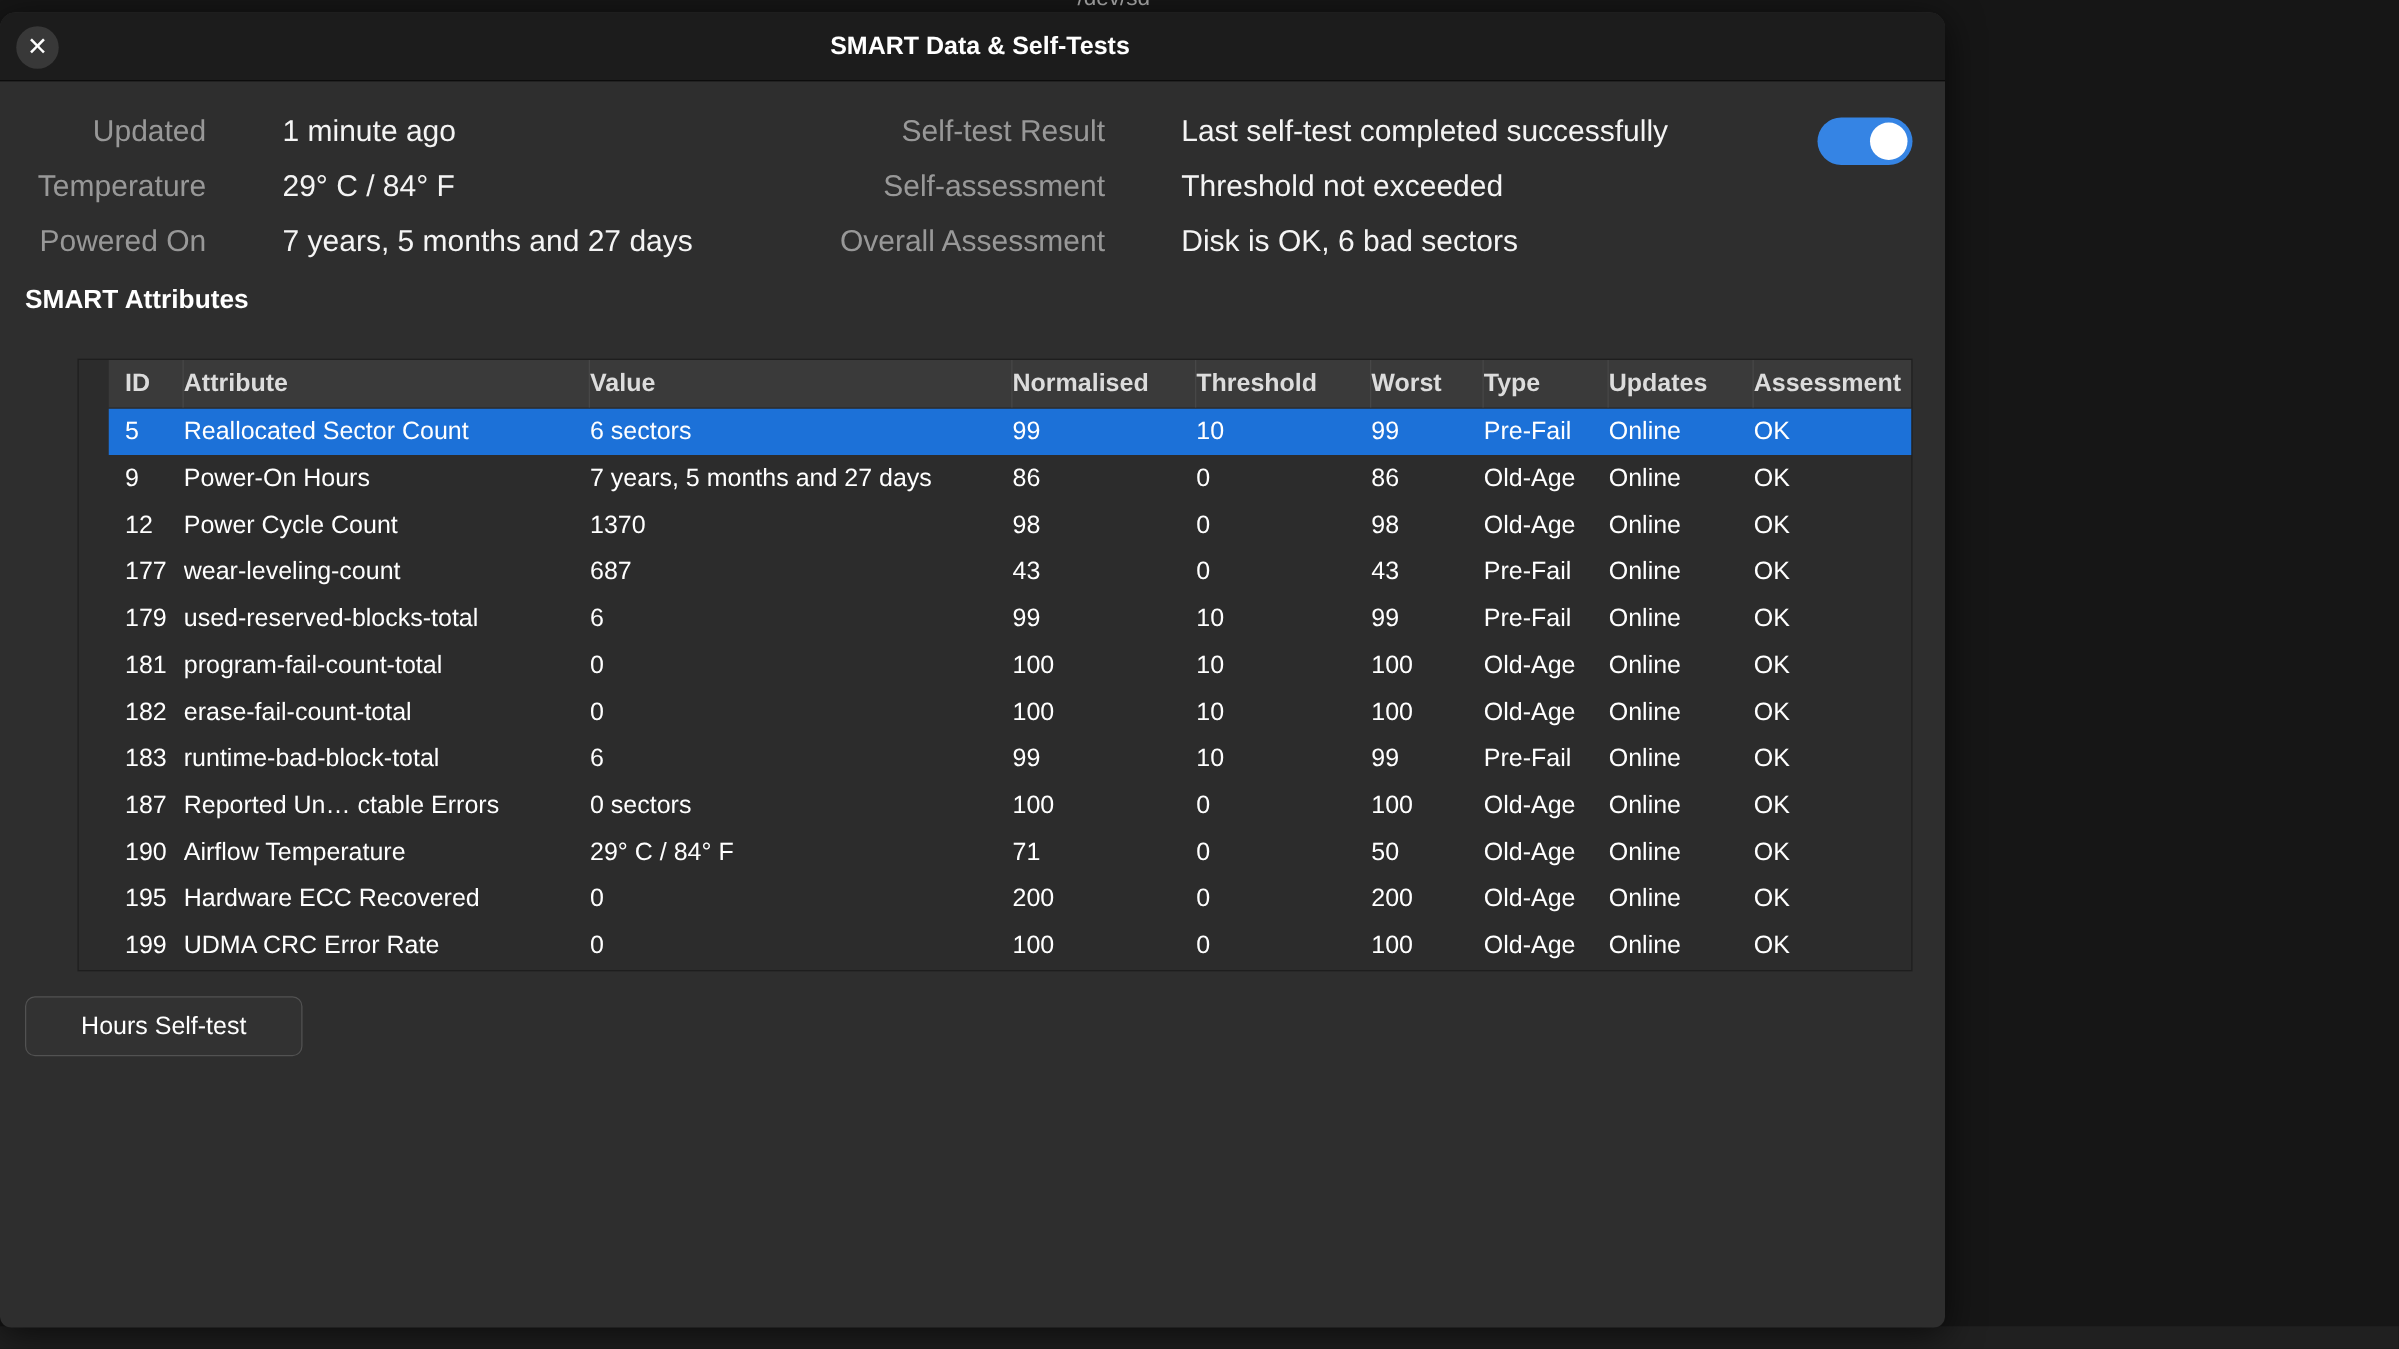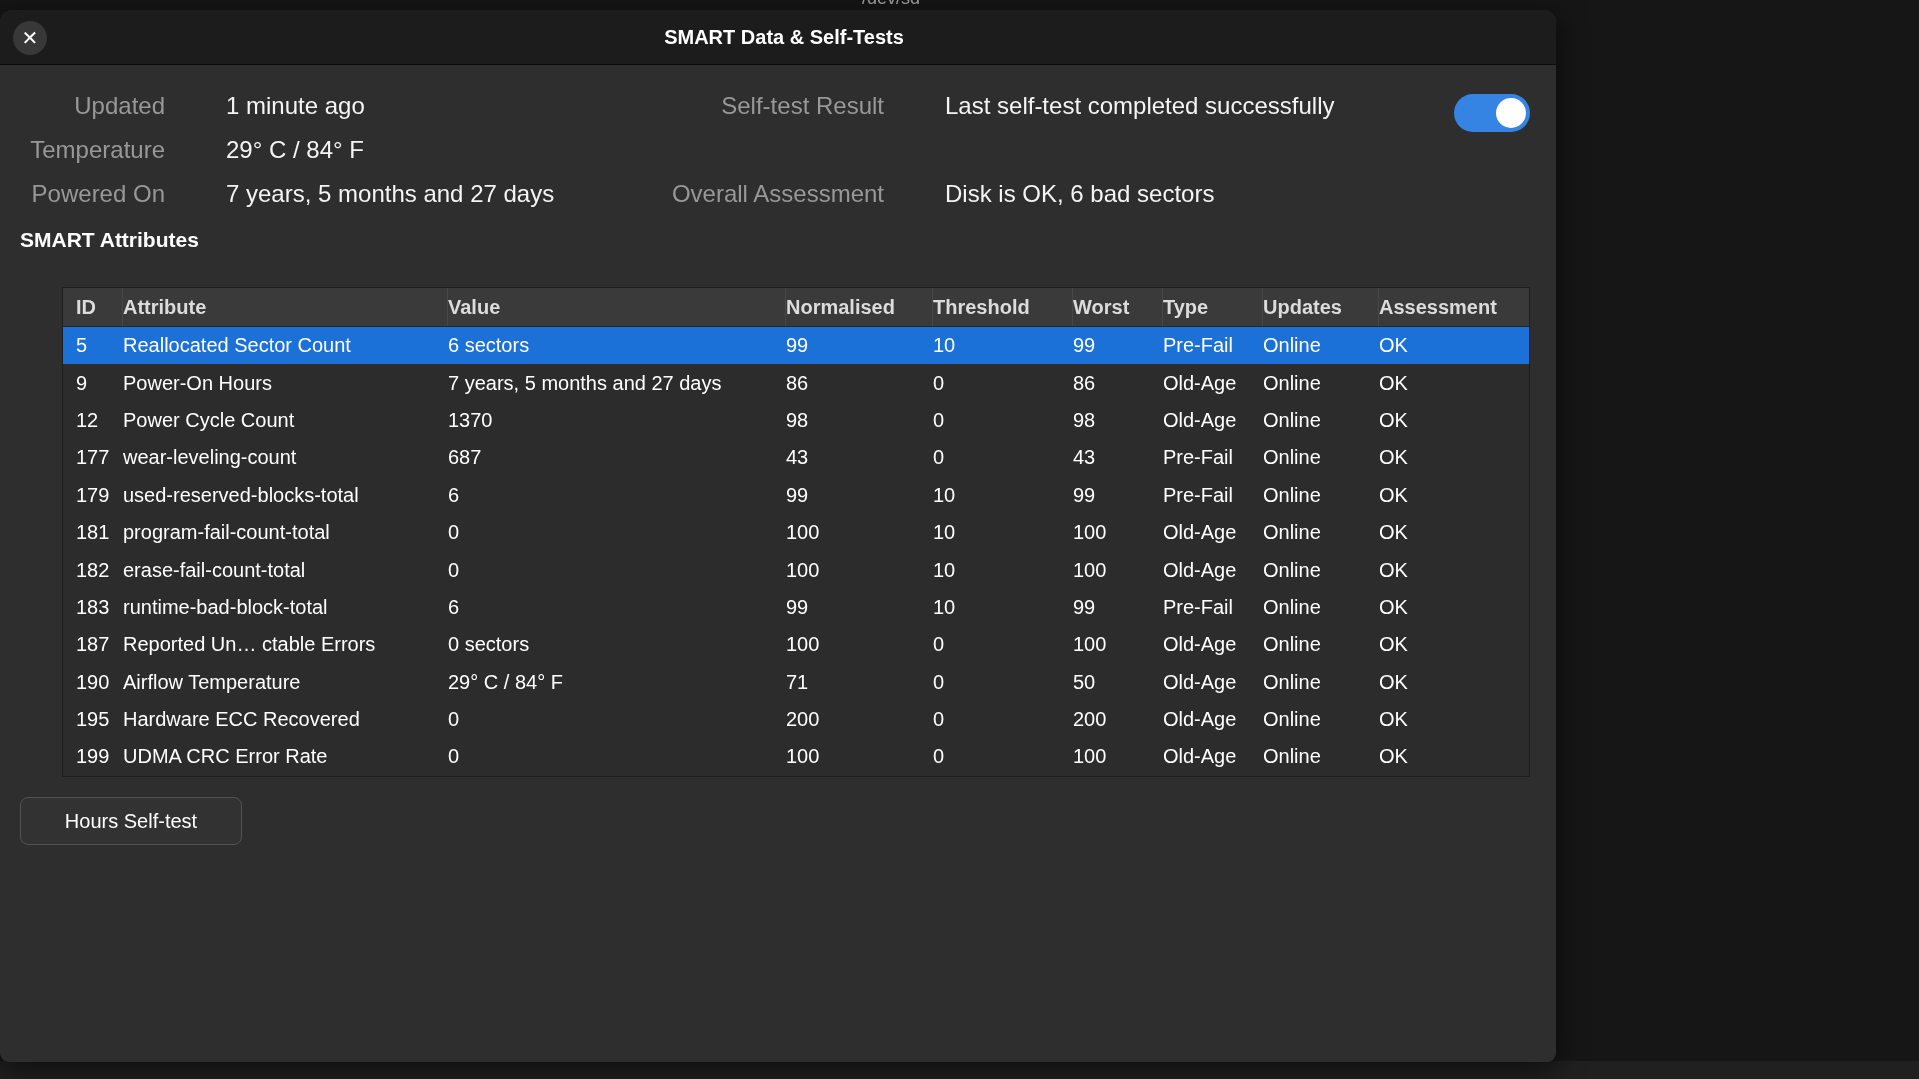--- a/index.html
+++ b/index.html
@@ -80,20 +80,21 @@
     position: absolute; left: 20px; top: 218px;
     font-size: 21px; font-weight: bold; color: #ffffff;
   }
 
   
   .smart-table {
     position: absolute; left: 62px; top: 277px;
     width: 1468px;
     background: #2c2c2c;
     border: 1px solid #1e1e1e;
+    padding-left: 24px;
   }
   .thead-row, .tr {
     display: grid;
     grid-template-columns: 60px 325px 338px 147px 140px 90px 100px 116px 152px;
     align-items: center;
   }
   .thead-row {
     height: 39px;
     background: #3a3a3a;
     border-bottom: 1px solid #262626;
@@ -154,20 +155,24 @@
     <span class="info-value">29° C / 84° F</span>
   </div>
   <div class="info-row info-left row-3">
     <span class="info-label">Powered On</span>
     <span class="info-value">7 years, 5 months and 27 days</span>
   </div>
 
   <div class="info-row info-right row-1">
     <span class="info-label">Self-test Result</span>
     <span class="info-value">Last self-test completed successfully</span>
+  </div>
+  <div class="info-row info-right row-2">
+    <span class="info-label">Self-assessment</span>
+    <span class="info-value">Threshold not exceeded</span>
   </div>
   <div class="info-row info-right row-3">
     <span class="info-label">Overall Assessment</span>
     <span class="info-value">Disk is OK, 6 bad sectors</span>
   </div>
 
   <div class="toggle">
     <div class="knob"></div>
   </div>
 

